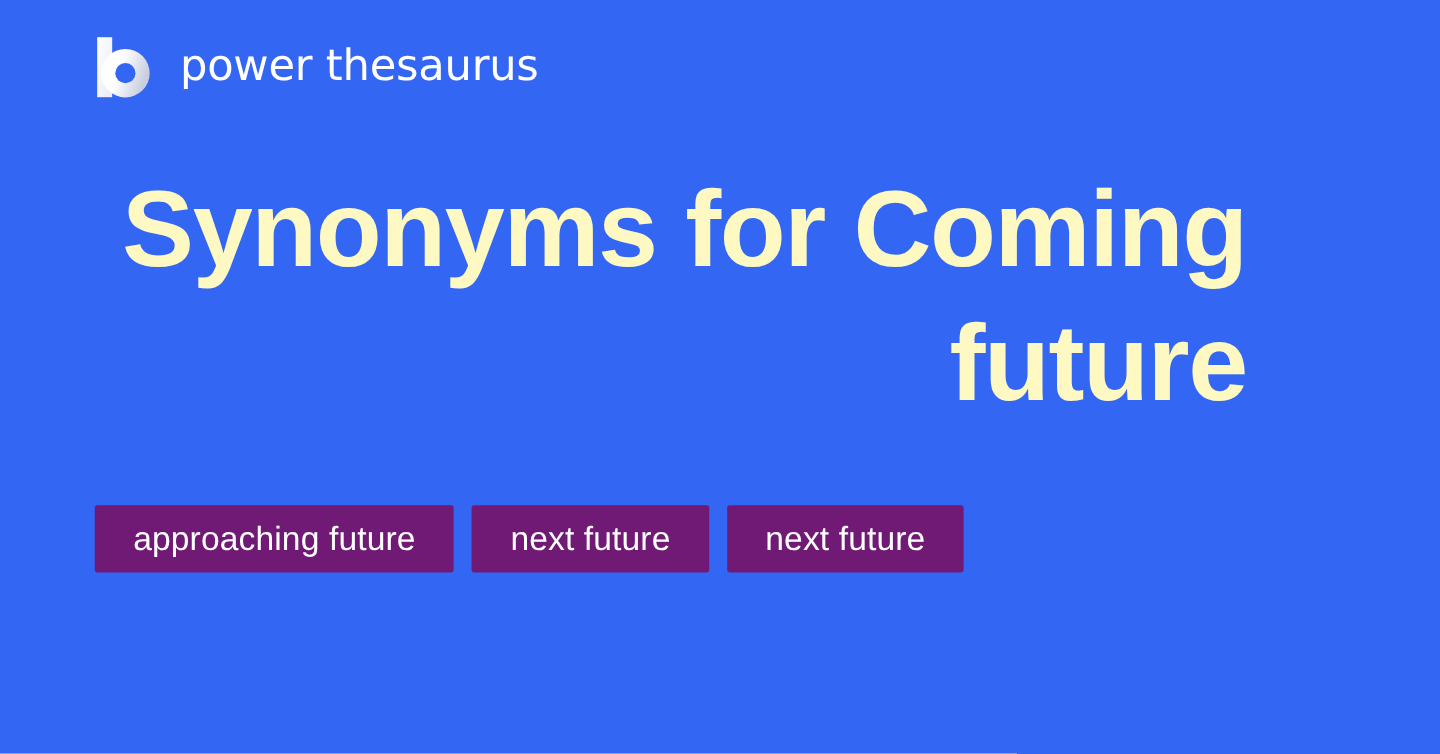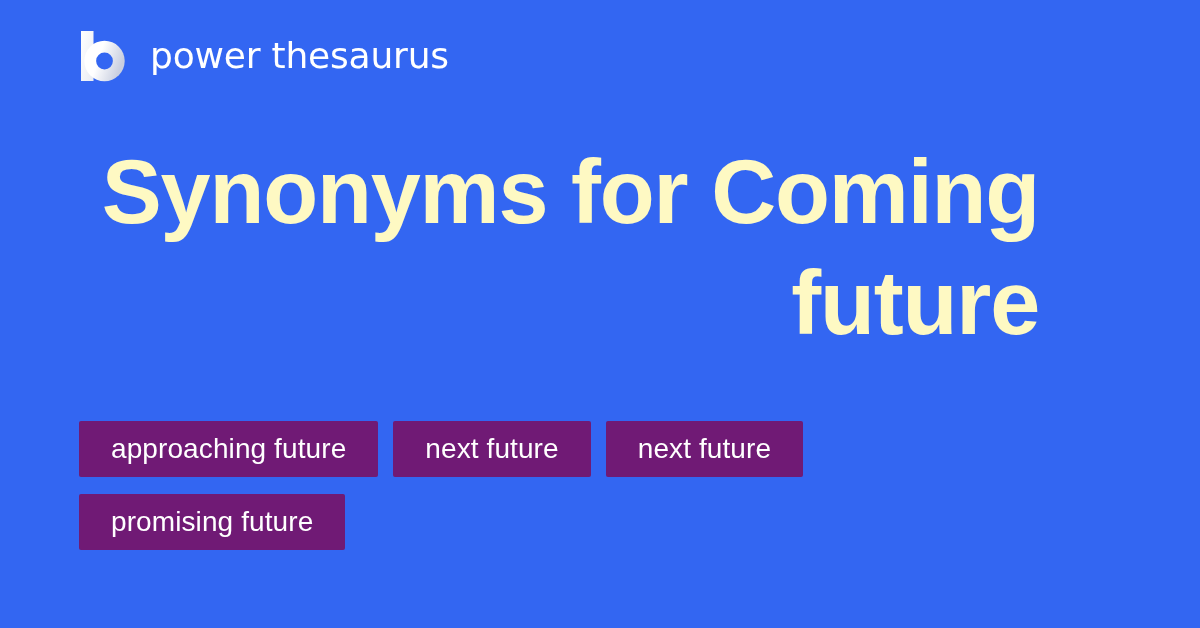--- a/index.html
+++ b/index.html
@@ -128,16 +128,15 @@
     </svg>
     <div class="brand-name">power thesaurus</div>
   </div>
 
   <h1 class="headline">Synonyms for Coming future</h1>
 
   <div class="chips">
     <div class="chip">approaching future</div>
     <div class="chip">next future</div>
     <div class="chip">next future</div>
-    <div class="chip">promising future</div>
   </div>
 
 </div>
 
 </body></html>

